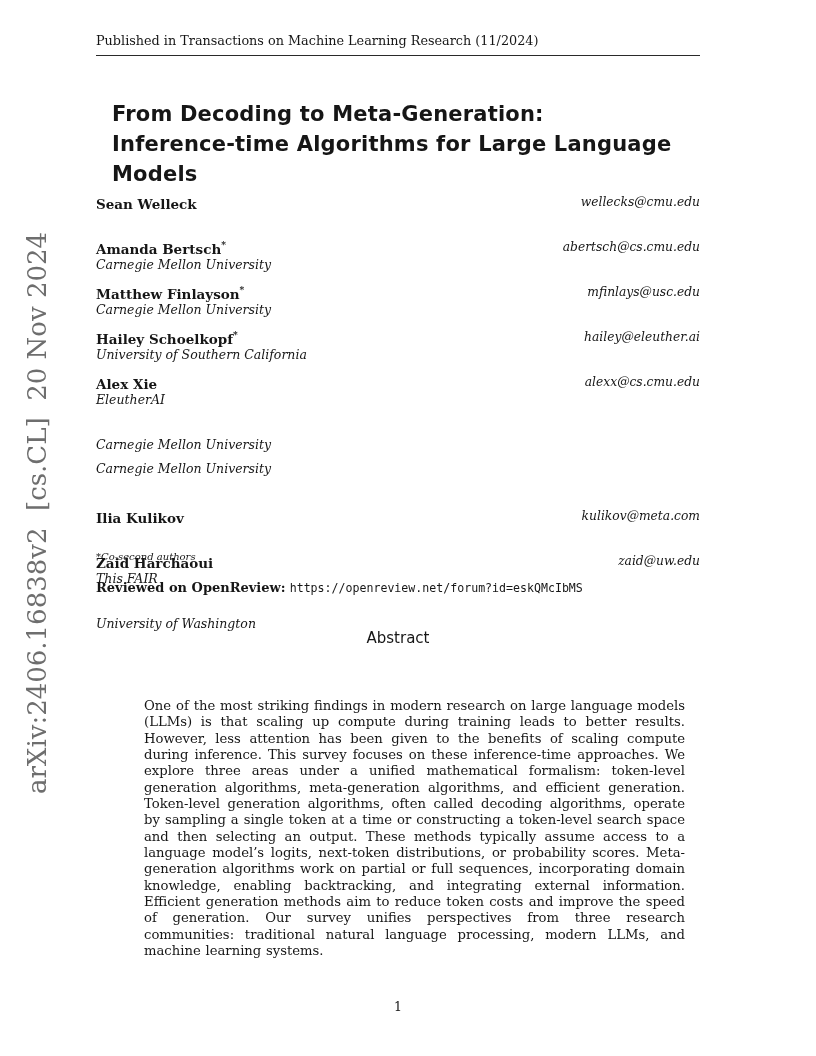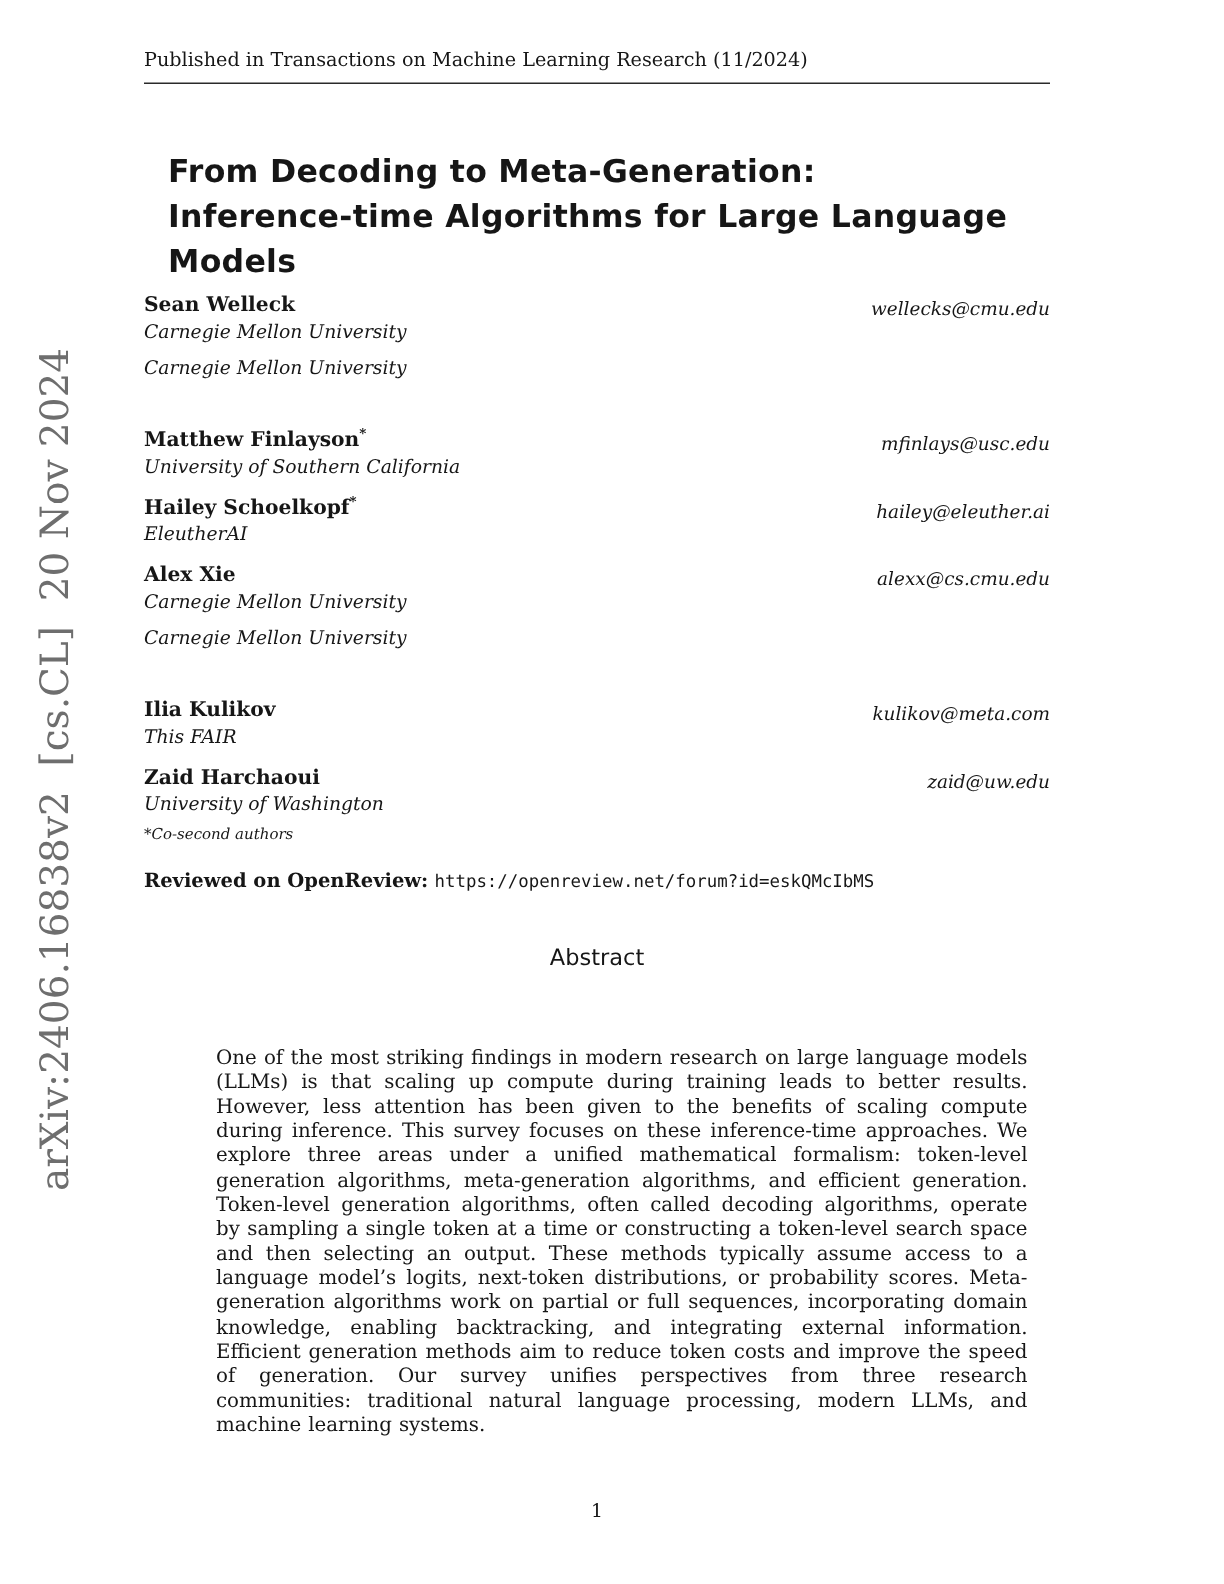--- a/index.html
+++ b/index.html
@@ -54,36 +54,37 @@
   .authors {
     position: absolute;
     left: 96px;
     right: 96px;
     top: 192px;
   }
   .author-block { height: 45px; }
   .author-line {
     display: flex;
     justify-content: space-between;
-    align-items: flex-end;
+    align-items: center;
   }
   .author-name {
     font-weight: bold;
     font-size: 13.5px;
     line-height: 17px;
   }
   .author-name sup { font-size: 9px; }
   .author-email {
     font-style: italic;
     font-size: 12.3px;
   }
   .author-affil {
     font-style: italic;
     font-size: 12.5px;
     line-height: 16px;
+    margin-top: 44px;
   }
 
   .footnote {
     position: absolute;
     left: 96px;
     top: 551px;
     font-style: italic;
     font-size: 10px;
   }
 
@@ -151,20 +152,24 @@
 
     <div class="author-block">
       <div class="author-line">
         <span class="author-name"><span>Sean Welleck</span><sup></sup></span>
         <span class="author-email">wellecks@cmu.edu</span>
       </div>
       <div class="author-affil">Carnegie Mellon University</div>
     </div>
 
     <div class="author-block">
+      <div class="author-line">
+        <span class="author-name"><span>Amanda Bertsch</span><sup>*</sup></span>
+        <span class="author-email">abertsch@cs.cmu.edu</span>
+      </div>
       <div class="author-affil">Carnegie Mellon University</div>
     </div>
 
     <div class="author-block">
       <div class="author-line">
         <span class="author-name"><span>Matthew Finlayson</span><sup>*</sup></span>
         <span class="author-email">mfinlays@usc.edu</span>
       </div>
       <div class="author-affil">University of Southern California</div>
     </div>

